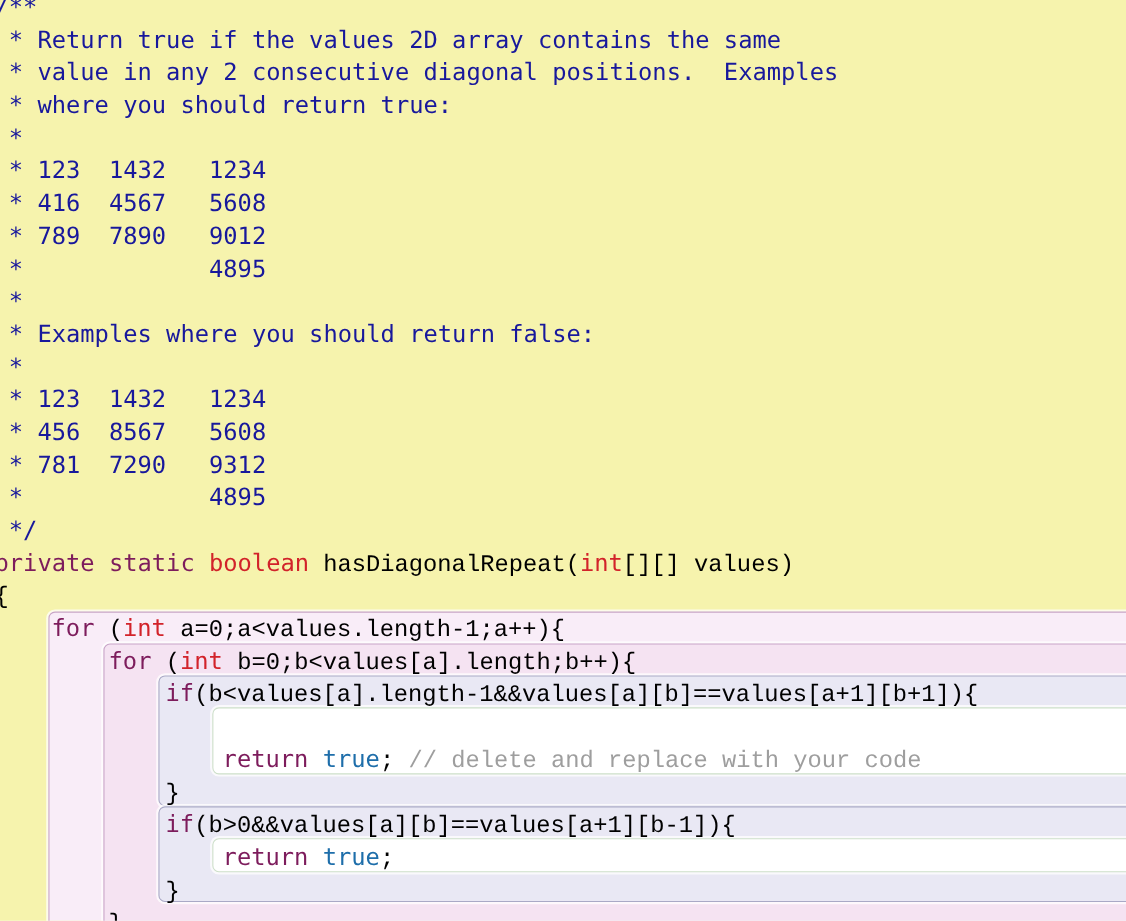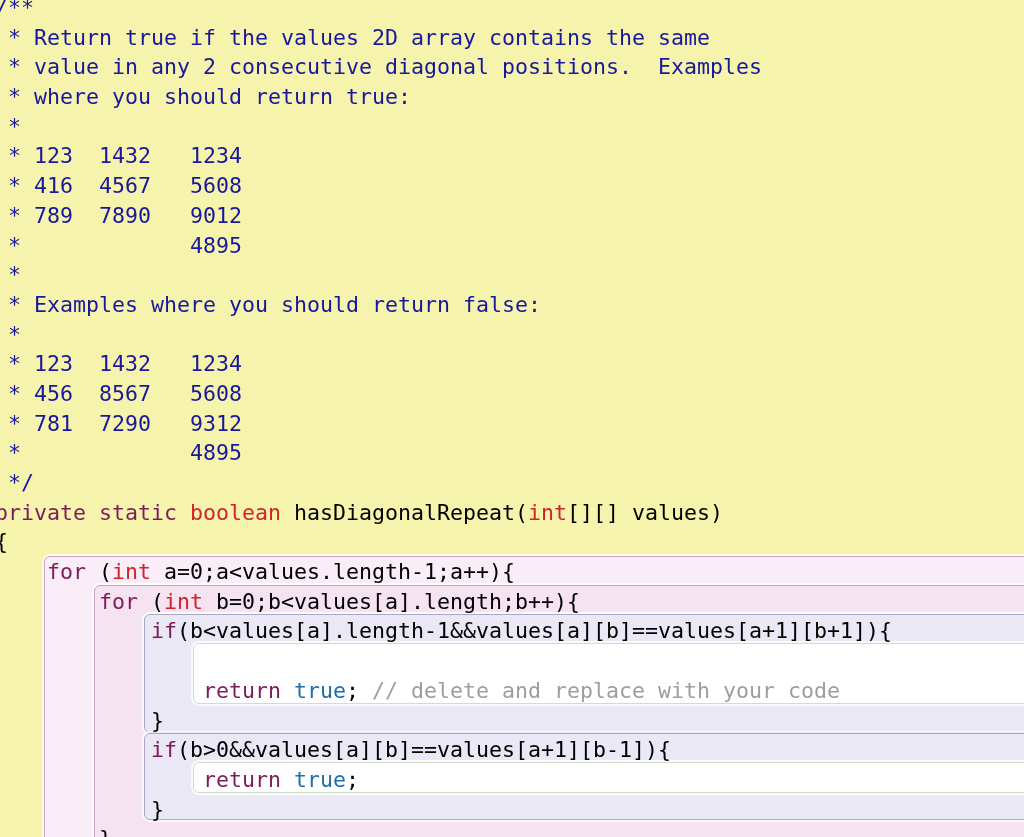--- a/index.html
+++ b/index.html
@@ -24,22 +24,22 @@
     margin:0;
     font:21.6px/29.7px "DejaVu Sans Mono", monospace;
     color:var(--tok-plain,#000);
     background:transparent;
   }
   .code .line{height:29.7px;white-space:pre;}
   .tok-doc  {color:var(--tok-doc,#18189c);}
   .tok-kw   {color:var(--tok-kw,#7d1c5c);}
   .tok-type {color:var(--tok-type,#d2232a);text-align:right;}
   .tok-lit  {color:var(--tok-lit,#1e6eaa);text-align:right;}
-  .tok-cmt  {color:var(--tok-cmt,#9e9e9e);}
-  .tok-plain{color:var(--tok-plain,#000000);}
+  .tok-cmt  {color:var(--tok-cmt,#9e9e9e);font-family:Liberation Mono, monospace;}
+  .tok-plain{color:var(--tok-plain,#000000);font-family:Liberation Mono, monospace;}
 </style>
 </head>
 <body>
 
 <div class="screen">
   <div class="scope-layer">
       <div class="scope-box" style="inset: 556px -8px -8px 44px; background: rgb(249, 237, 248); border-color: rgb(200, 164, 200);"></div>
       <div class="scope-box" style="inset: 585px -8px -8px 94px; background: rgb(245, 227, 242); border-color: rgb(200, 164, 200);"></div>
       <div class="scope-box" style="left: 144px; top: 614px; right: -8px; height: 117px; background: rgb(233, 232, 244); border-color: rgb(169, 169, 198);"></div>
       <div class="scope-box" style="left: 193px; top: 643px; right: -8px; height: 59px; background: rgb(255, 255, 255); border-color: rgb(205, 223, 201);"></div>

